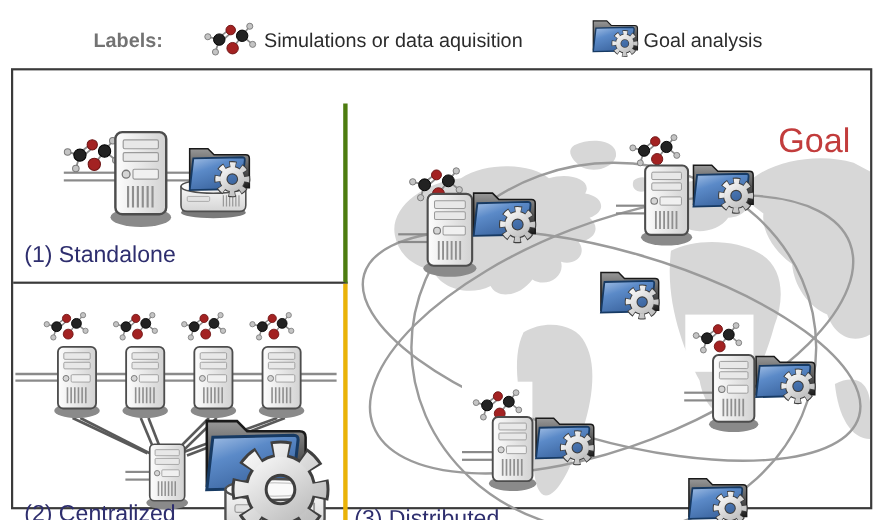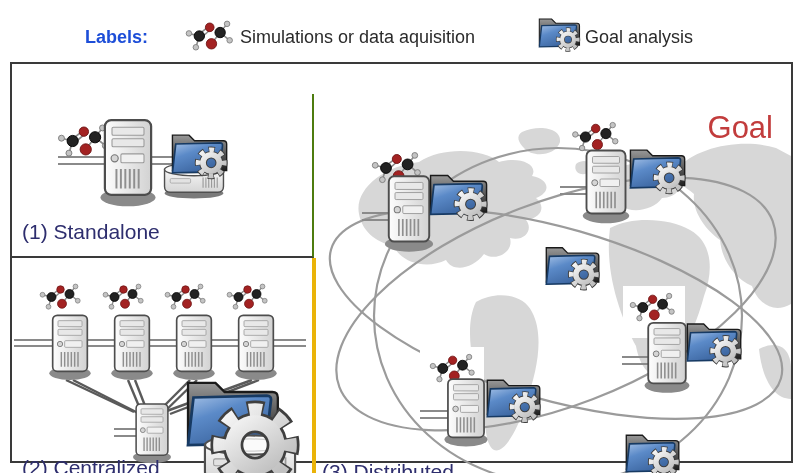--- a/index.html
+++ b/index.html
@@ -1,27 +1,27 @@
 <!DOCTYPE html>
 <html><head>
 <meta charset="utf-8">
 <style>
   html,body{margin:0;padding:0;background:#fff;}
   .stage{position:relative;width:800px;height:473px;background:#fff;overflow:hidden;
          font-family:"Liberation Sans",sans-serif;}
   .abs{position:absolute;}
   svg{display:block;overflow:visible;}
-  .legend-title{font-weight:bold;font-size:18px;color:#1d4ed8;}
+  .legend-title{font-weight:bold;font-size:18px;color:#737373;}
   .legend-label{font-size:18px;color:#2b2b2b;}
   .panel-label{font-size:21px;color:#2e2e6e;}
   .goal-label{font-size:31px;color:#c23c3c;}
   .panels{position:absolute;left:10px;top:62px;width:779px;height:397px;
           border:2px solid #3a3a3a;}
   .panel{position:absolute;box-sizing:content-box;margin-top:30px;}
-  .panel1{left:0;top:0;width:300px;height:162px;border-right:2px solid #4d7c0f;border-bottom:2px solid #3a3a3a;}
+  .panel1{left:0;top:0;width:300px;height:162px;border-right:4px solid #4d7c0f;border-bottom:2px solid #3a3a3a;}
   .panel2{left:0;top:164px;width:300px;height:233px;border-right:4px solid #eab308;}
   .panel3{left:302px;top:0;width:477px;height:397px;overflow:hidden;}
   .cable{position:absolute;height:9px;box-sizing:border-box;
          border-top:2px solid #8a8a8a;border-bottom:2px solid #8a8a8a;}
   .whitebox{position:absolute;background:#fff;}
 </style>
 </head>
 <body>
 
 <svg width="0" height="0" style="position:absolute" aria-hidden="true">

